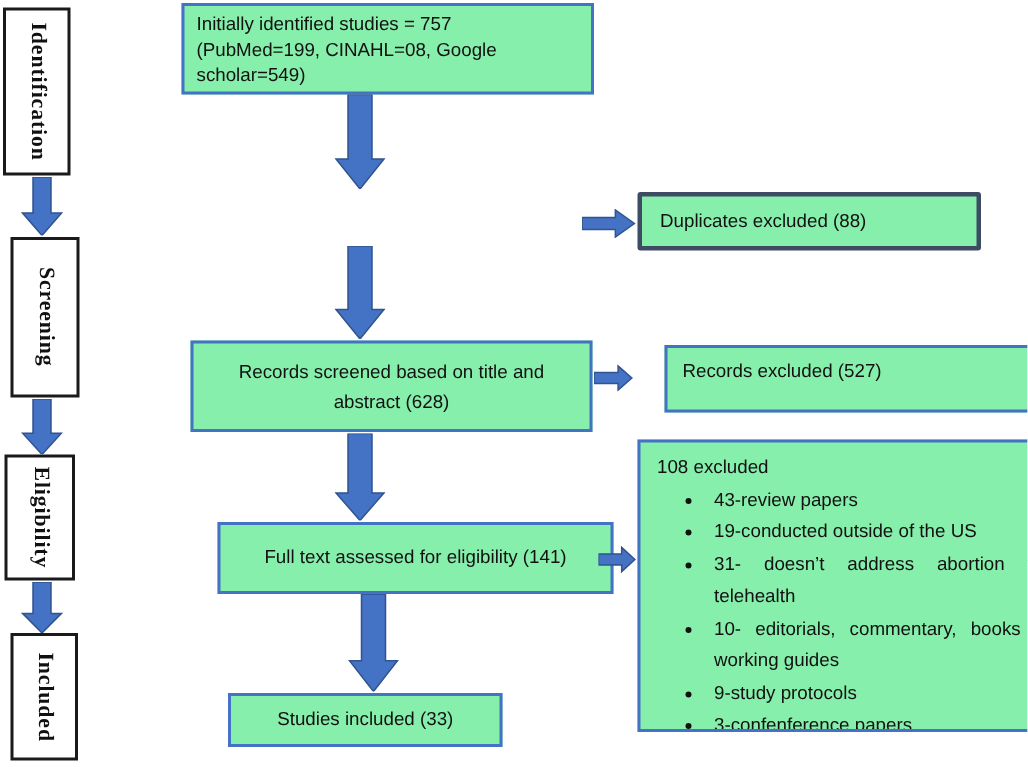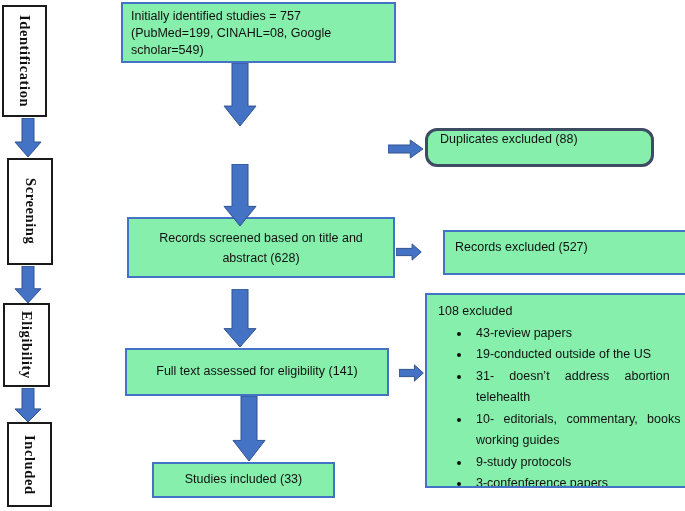--- a/index.html
+++ b/index.html
@@ -18,22 +18,22 @@
   }
   
   .flow-box {
     position:absolute; box-sizing:border-box; background:#86efac;
     border:2px solid #4472C4; font-size:12.5px; line-height:1.4;
   }
   .centered { display:flex; align-items:center; justify-content:center; text-align:center; }
   .pre { white-space:pre-line; }
   .box-initial { padding:4px 8px; line-height:17px; }
   .rounded-dark {
-    border:3px solid #3E4C63; border-radius:12px;
-    display:flex; padding-left:12px;
+    border:3px solid #3E4C63; border-radius:2px;
+    display:flex; align-items:center; padding-left:12px;
   }
   .box-rec-excluded { padding:7px 10px;margin-left:20px; }
   .box-108 { padding:6px 8px 0 11px; line-height:21.5px; overflow:hidden; }
   .box-108 .heading { margin:0; }
   .box-108 ul { margin:0; padding:0 0 0 33px; }
   .box-108 li { text-align:justify; padding-left:5px; }
   .arrow { position:absolute; }
   .arrow svg { display:block; width:100%; height:100%; }
 </style>
 </head>
@@ -67,24 +67,24 @@
   </div>
   <div class="stage-box" style="left:7px; top:422px; width:45px; height:85px;">
     <span class="stage-label">Included</span>
   </div>
 
   <div class="flow-box box-initial pre" style="left:121px; top:2px; width:275px; height:61px;">Initially identified studies = 757
 (PubMed=199, CINAHL=08, Google
 scholar=549)</div>
 
 
-  <div class="flow-box centered pre" style="left:127px; top:217px; width:268px; height:61px; line-height:1.6;">Records screened based on title and
+  <div class="flow-box centered pre" style="left:127px; top:227px; width:268px; height:61px; line-height:1.6;">Records screened based on title and
 abstract (628)</div>
 
-  <div class="flow-box centered" style="left:125px; top:348px; width:264px; height:48px;">Full text assessed for eligibility (141)</div>
+  <div class="flow-box centered" style="left:145px; top:348px; width:264px; height:48px;">Full text assessed for eligibility (141)</div>
 
   <div class="flow-box centered" style="left:152px; top:462px; width:183px; height:36px;text-align:right;">Studies included (33)</div>
 
   <div class="flow-box rounded-dark" style="left:425px; top:128px; width:229px; height:39px;">
     <span>Duplicates excluded (88)</span>
   </div>
 
   <div class="flow-box box-rec-excluded" style="left:423px; top:230px; width:250px; height:45px;">
     <span>Records excluded (527)</span>
   </div>

